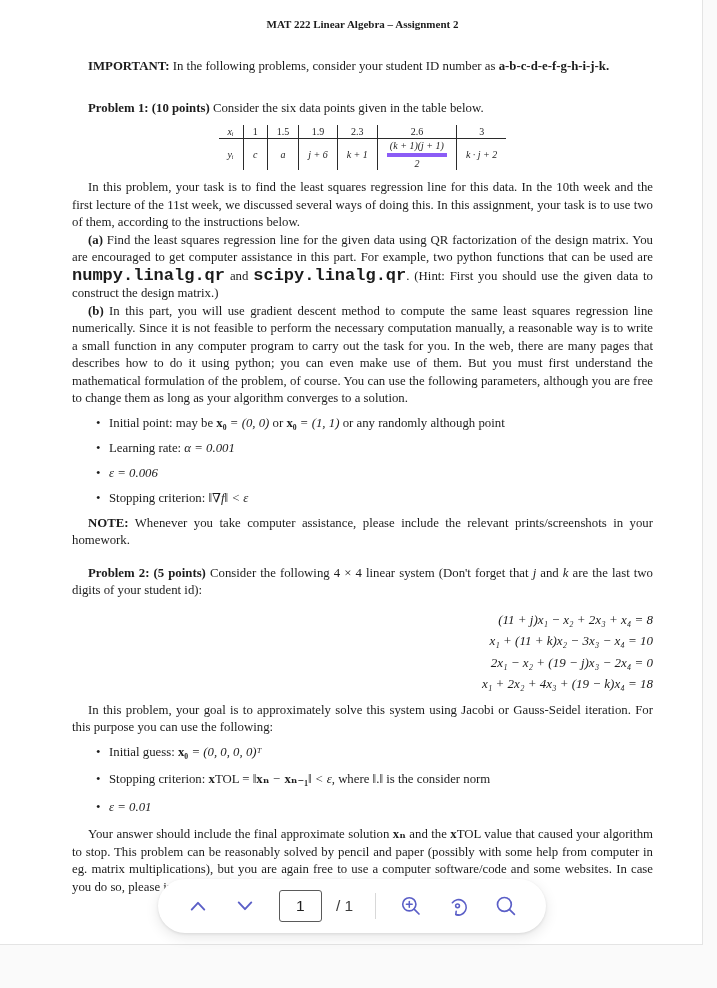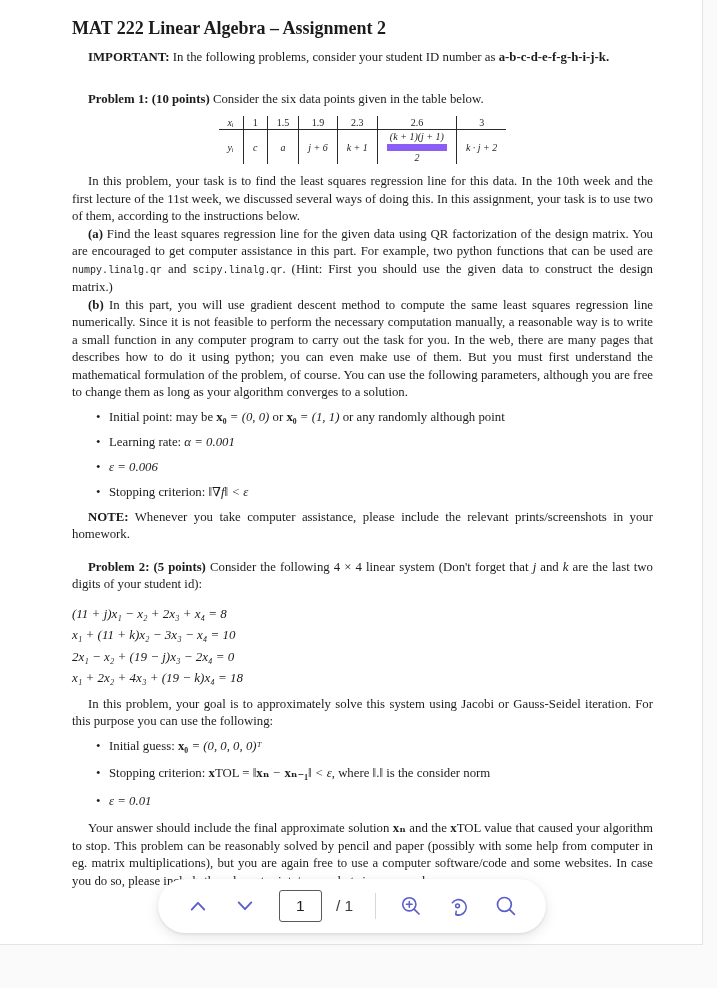--- a/index.html
+++ b/index.html
@@ -7,52 +7,52 @@
   body {
     font-family:"Liberation Serif","DejaVu Serif",serif;
     background:#fafafa; position:relative; overflow:hidden;
     color:#1c1c1c;
   }
   .doc-page {
     position:absolute; left:0; top:0; width:703px; height:945px;
     background:#ffffff; border-right:1px solid #e4e4e4; border-bottom:1px solid #e4e4e4;
     padding:18px 49px 0 72px; overflow:hidden;
   }
-  .doc-title { font-weight:bold; font-size:18px; margin-bottom:10px; }
+  .doc-title { text-align:center; font-weight:bold; font-size:11px; margin-bottom:28px; }
   p.para { font-size:12.8px; line-height:17.5px; text-align:justify; }
   p.indent { text-indent:16px; }
   .gap-important { margin-top:0; }
   .bold { font-weight:bold; }
   .math { font-style:italic; }
-  .code { font-family:"Liberation Mono","DejaVu Sans Mono",monospace; font-size:10px; }
+  .code { font-family:"Liberation Mono","DejaVu Sans Mono",monospace; font-size:17px;font-weight:bold; }
   .prob-heading { margin-top:24px; }
   .p1-intro { margin-top:9px; }
 
   
   table.data-table { border-collapse:collapse; margin:8px auto 0 auto; font-size:10px; }
   table.data-table td {
     border-right:1px solid #2b2b2b; padding:1px 9px; text-align:center; vertical-align:middle;
   }
   table.data-table td:last-child { border-right:none; }
   table.data-table tr.top-row td { border-bottom:1px solid #2b2b2b; }
   .frac { display:inline-block; text-align:center; vertical-align:middle; line-height:1.15; }
-  .frac .num { display:block; border-bottom:7px solid #8b5cf6; padding:0 3px 1px 3px; }
+  .frac .num { display:block; border-bottom:4px solid #8b5cf6; padding:0 3px 1px 3px; }
   .frac .den { display:block; padding-top:1px; }
 
   
   .bullet-list { margin:7px 0 0 0; }
   .bullet-row { display:flex; font-size:12.8px; line-height:17.5px; margin-bottom:7.5px; padding-left:24px; }
   .bullet-row .marker { width:13px; flex:0 0 13px; }
   .p2 .bullet-row { margin-bottom:10px; }
 
   .note-para { margin-top:7px; }
   .p2-heading { margin-top:15px; }
 
   .equations { margin:9px 0 7px 0; }
-  .eq-line { text-align:left; font-style:italic; font-size:13px; line-height:21.5px; }
+  .eq-line { text-align:right; font-style:italic; font-size:13px; line-height:21.5px; }
 
   .closing { margin-top:9px; }
 
   
   .toolbar {
     position:absolute; left:352px; top:879px; transform:translateX(-50%);
     width:388px; height:54px; background:#ffffff; border-radius:27px;
     box-shadow:0 1px 3px rgba(0,0,0,0.09), 0 4px 14px rgba(0,0,0,0.10);
     display:flex; align-items:center; justify-content:center; gap:21px;
     font-family:"Liberation Sans","DejaVu Sans",sans-serif;

